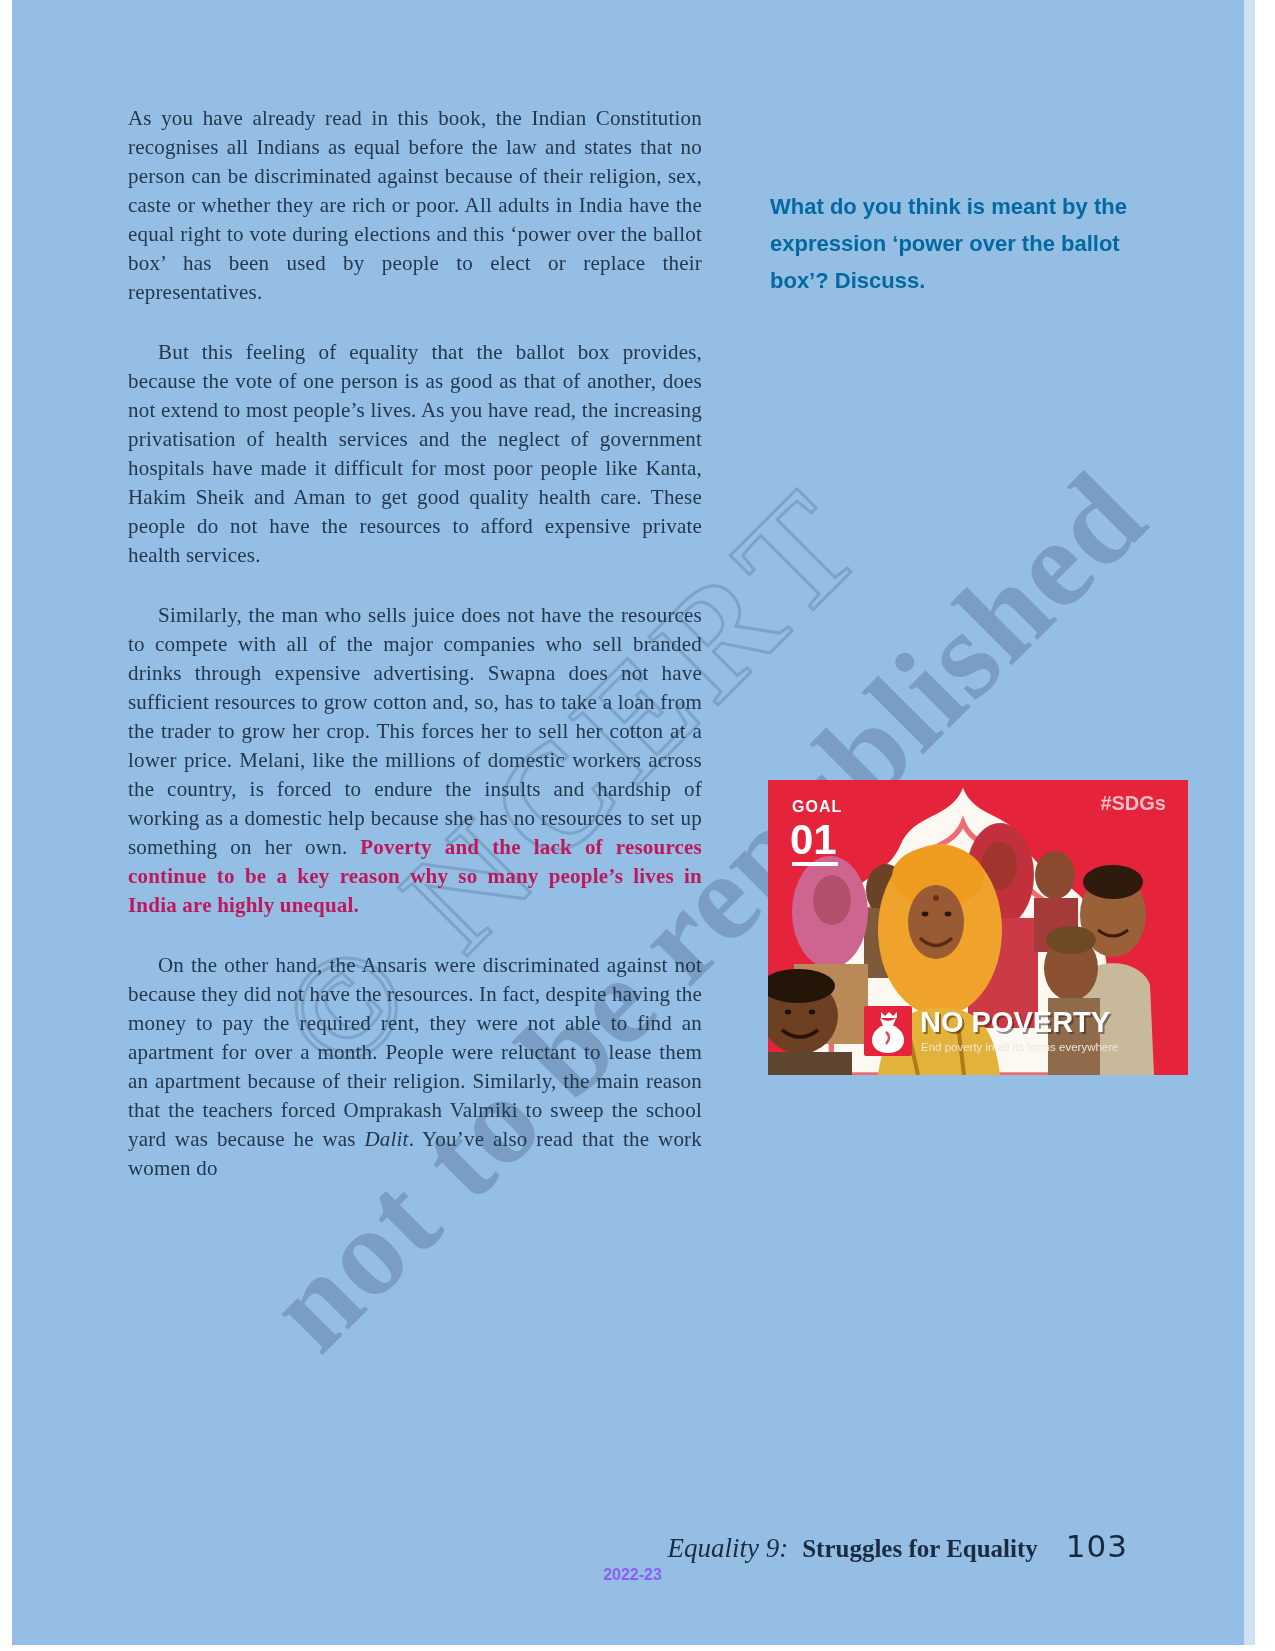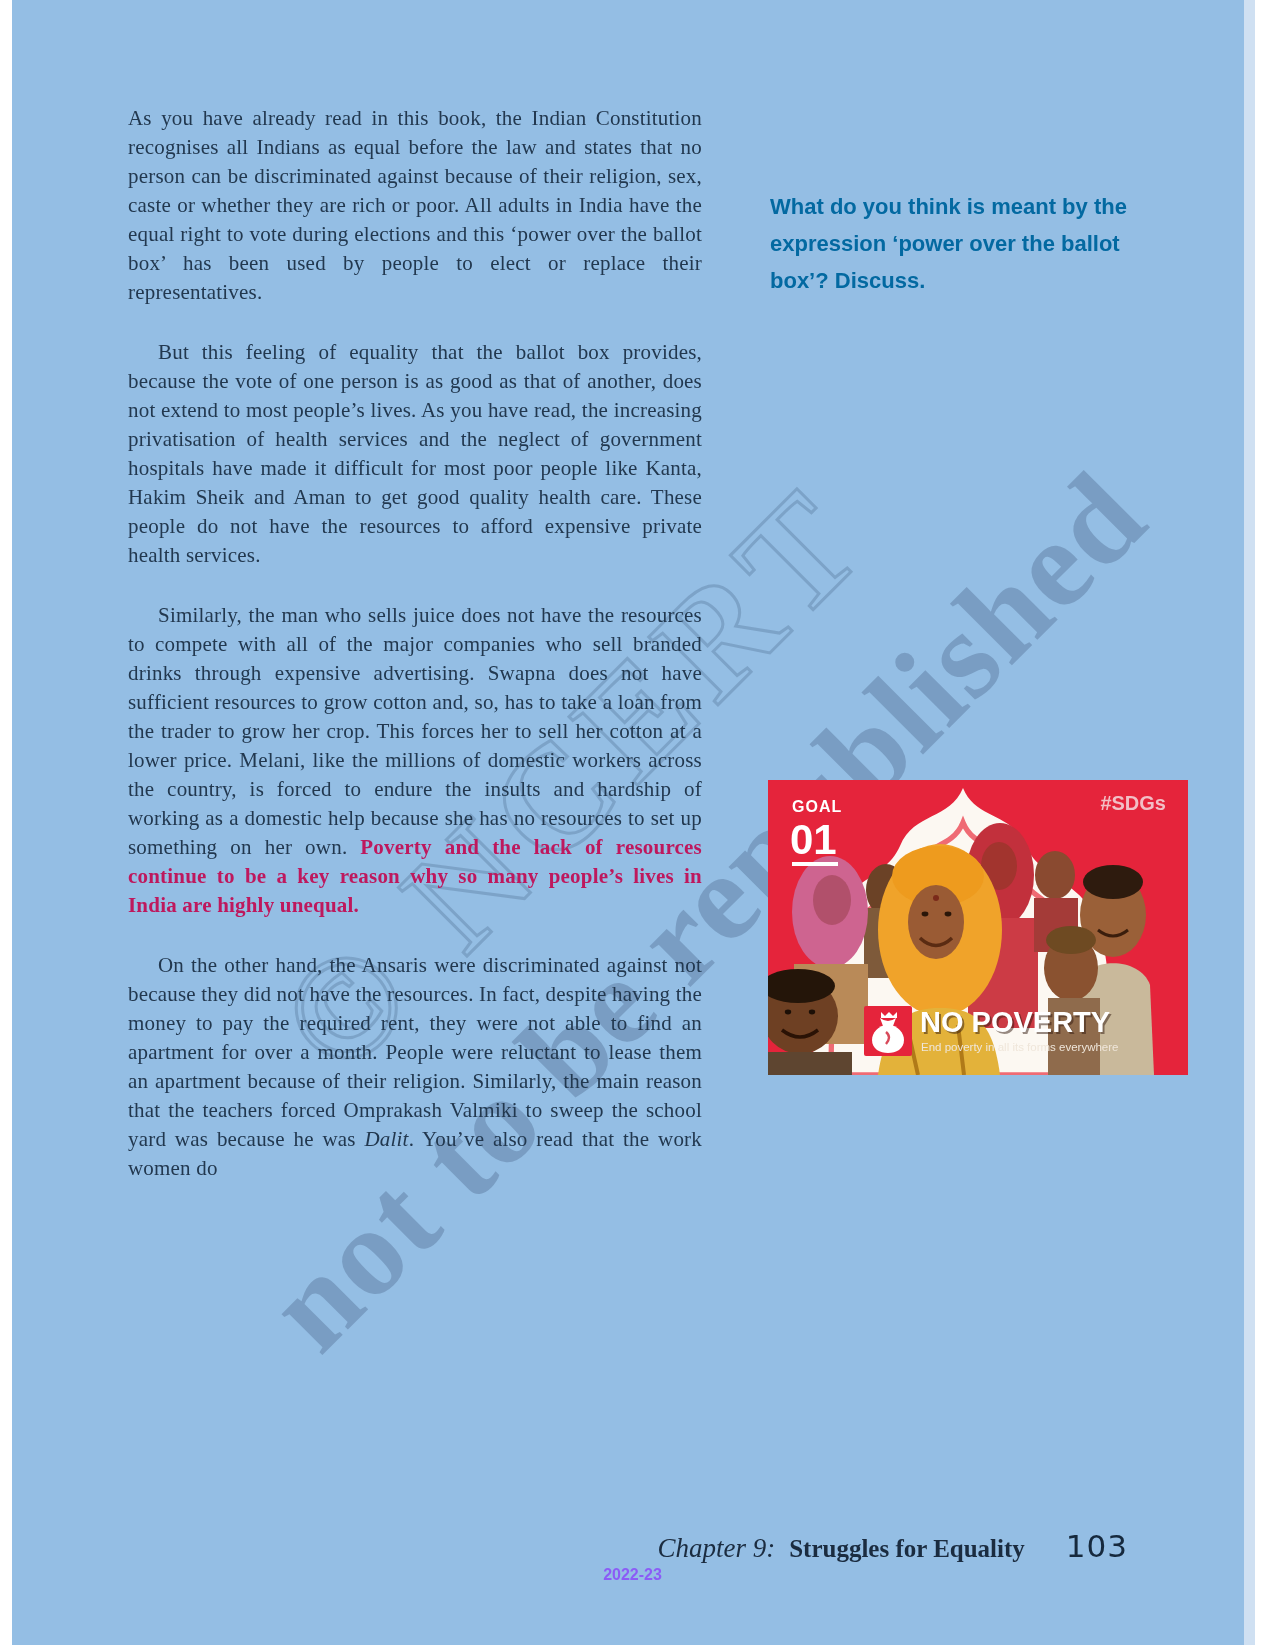--- a/index.html
+++ b/index.html
@@ -56,21 +56,21 @@
   }
   
   .footer-line {
     position:absolute; left:0; top:1528px; width:1128px; z-index:2;
     text-align:right; color:#1B2C40; white-space:nowrap;
   }
   .chapter-label { font-style:italic; font-size:27px; }
   .chapter-title { font-weight:bold; font-size:25px; margin-left:10px; }
   .page-number {
     font-family:"DejaVu Sans","Liberation Sans",sans-serif;
-    font-size:31px; letter-spacing:1px; margin-left:37px; color:#16293D;
+    font-size:31px; letter-spacing:1px; margin-left:24px; color:#16293D;
   }
   .year {
     position:absolute; left:12px; top:1566px; width:1241px; z-index:2;
     text-align:center; font-family:"Liberation Sans","DejaVu Sans",sans-serif;
     font-weight:bold; font-size:16px; color:#8b5cf6;
   }
 </style>
 </head>
 <body>
 
@@ -173,18 +173,18 @@
       <text x="152" y="252" font-family="Liberation Sans, DejaVu Sans, sans-serif" font-weight="bold" font-size="29" fill="#FFFFFF">NO POVERTY</text>
       <text x="153" y="271" font-family="Liberation Sans, DejaVu Sans, sans-serif" font-size="11.5" fill="#EFE6DA">End poverty in all its forms everywhere</text>
     </g>
   </svg>
 </div>
 
 <div class="caption">
 </div>
 
 <div class="footer-line">
-  <span class="chapter-label">Chapter 9:</span>
+  <span class="chapter-label">Equality 9:</span>
   <span class="chapter-title">Struggles for Equality</span>
   <span class="page-number">103</span>
 </div>
 
 <div class="year">2022-23</div>
 
 </body></html>

